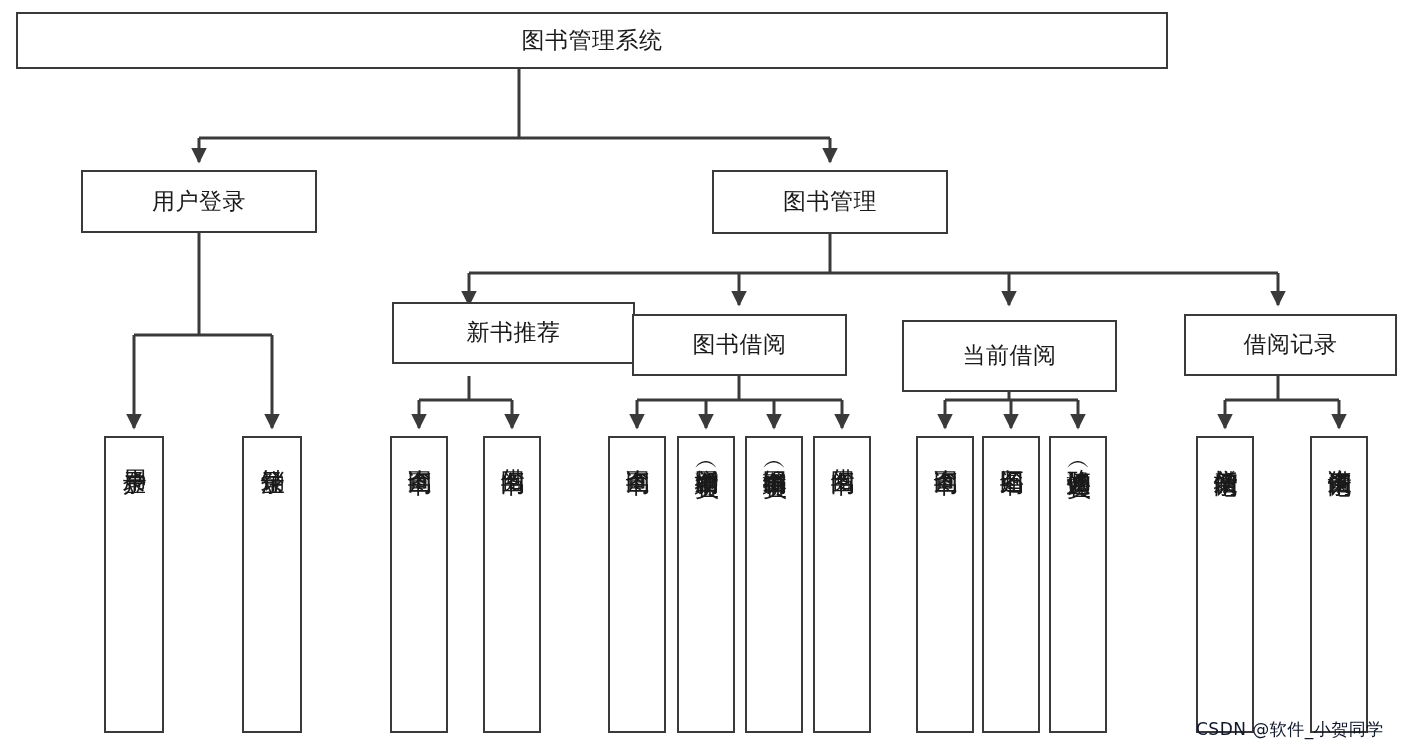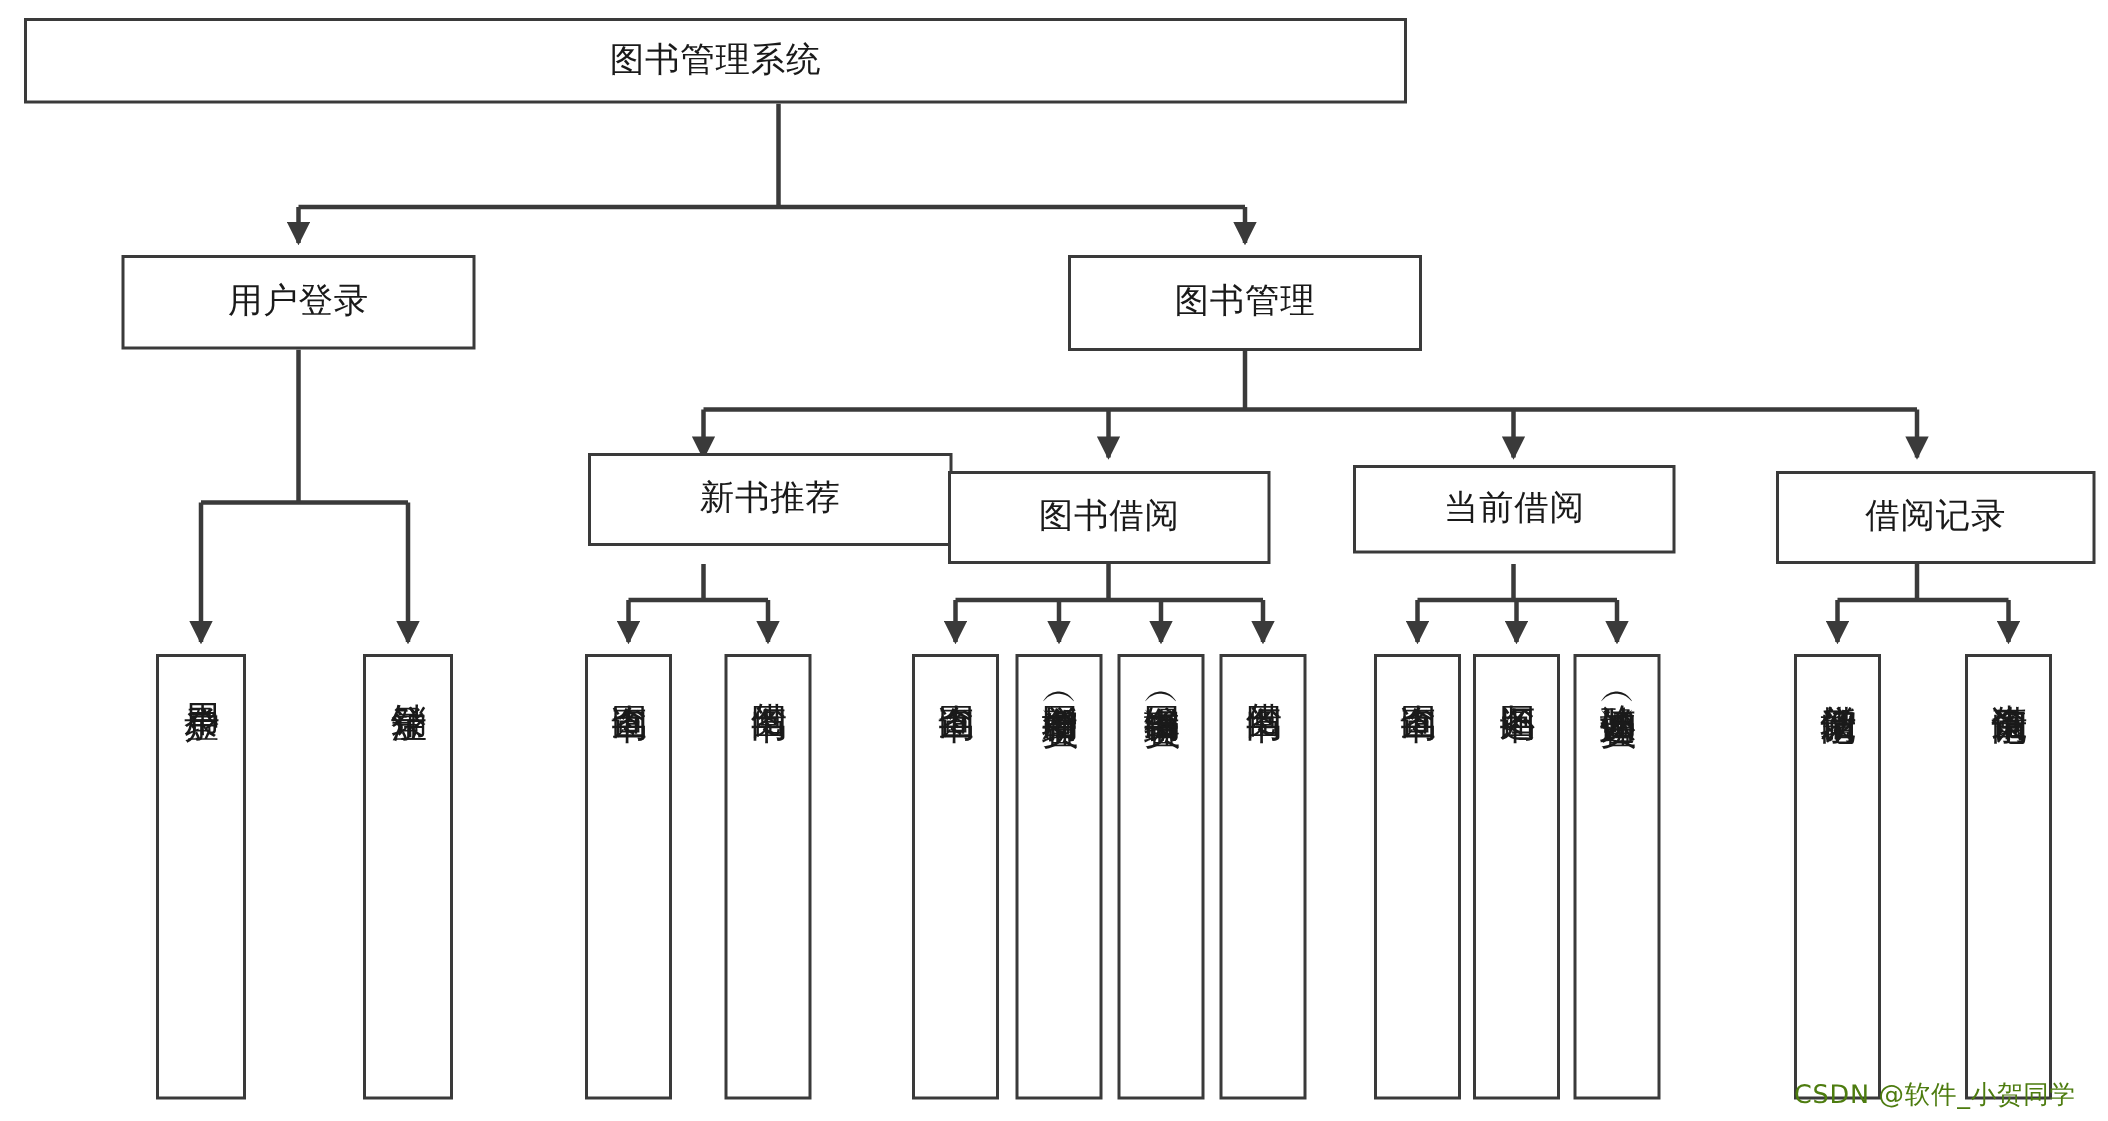--- a/index.html
+++ b/index.html
@@ -53,21 +53,21 @@
     writing-mode: vertical-rl;
     text-orientation: upright;
     font-size: 24px;
     line-height: 1.06;
     letter-spacing: 1px;
     white-space: nowrap;
   }
   .watermark {
     position: absolute;
     font-size: 17px;
-    color: #4d7c0f;
+    color: #0f172a;
     white-space: nowrap;
     letter-spacing: 0.5px;
     pointer-events: none;
   }
 </style>
 </head>
 <body>
 
 <div id="canvas">
 
@@ -115,41 +115,41 @@
       <path d="M 1011 400 L 1011 428" marker-end="url(#arrow)"></path>
       <path d="M 1078 400 L 1078 428" marker-end="url(#arrow)"></path>
 
       <path d="M 1278 376 L 1278 400"></path>
       <path d="M 1225 400 L 1339 400"></path>
       <path d="M 1225 400 L 1225 428" marker-end="url(#arrow)"></path>
       <path d="M 1339 400 L 1339 428" marker-end="url(#arrow)"></path>
     </g>
   </svg>
 
-  <div class="node horizontal" style="left:16px; top:12px; width:922px; height:57px;">
+  <div class="node horizontal" style="left:16px; top:12px; width:1152px; height:57px;">
     <span class="label">图书管理系统</span>
   </div>
 
   <div class="node horizontal" style="left:81px; top:170px; width:236px; height:63px;">
     <span class="label">用户登录</span>
   </div>
 
   <div class="node horizontal" style="left:712px; top:170px; width:236px; height:64px;">
     <span class="label">图书管理</span>
   </div>
 
   <div class="node horizontal" style="left:362px; top:302px; width:243px; height:62px;margin-left:30px;">
     <span class="label">新书推荐</span>
   </div>
 
   <div class="node horizontal" style="left:632px; top:314px; width:215px; height:62px;">
     <span class="label">图书借阅</span>
   </div>
 
-  <div class="node horizontal" style="left:902px; top:310px; width:215px; height:59px;">
+  <div class="node horizontal" style="left:902px; top:320px; width:215px; height:72px;">
     <span class="label">当前借阅</span>
   </div>
 
   <div class="node horizontal" style="left:1172px; top:314px; width:213px; height:62px;margin-left:12px;">
     <span class="label">借阅记录</span>
   </div>
 
   <div class="node vertical" style="left:104px; top:436px; width:60px; height:297px;">
     <span class="label">用户登录</span>
   </div>

